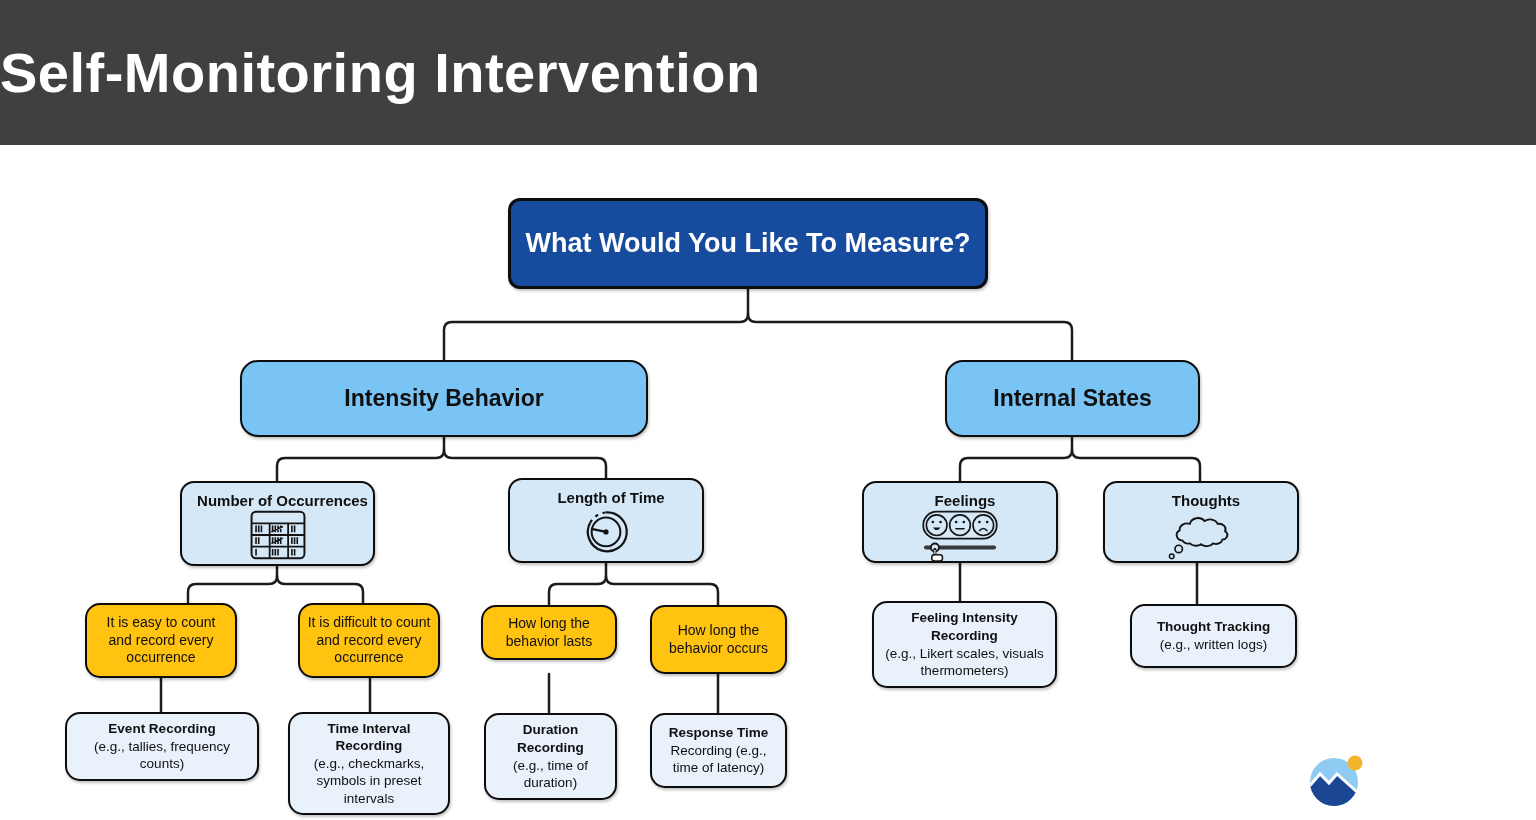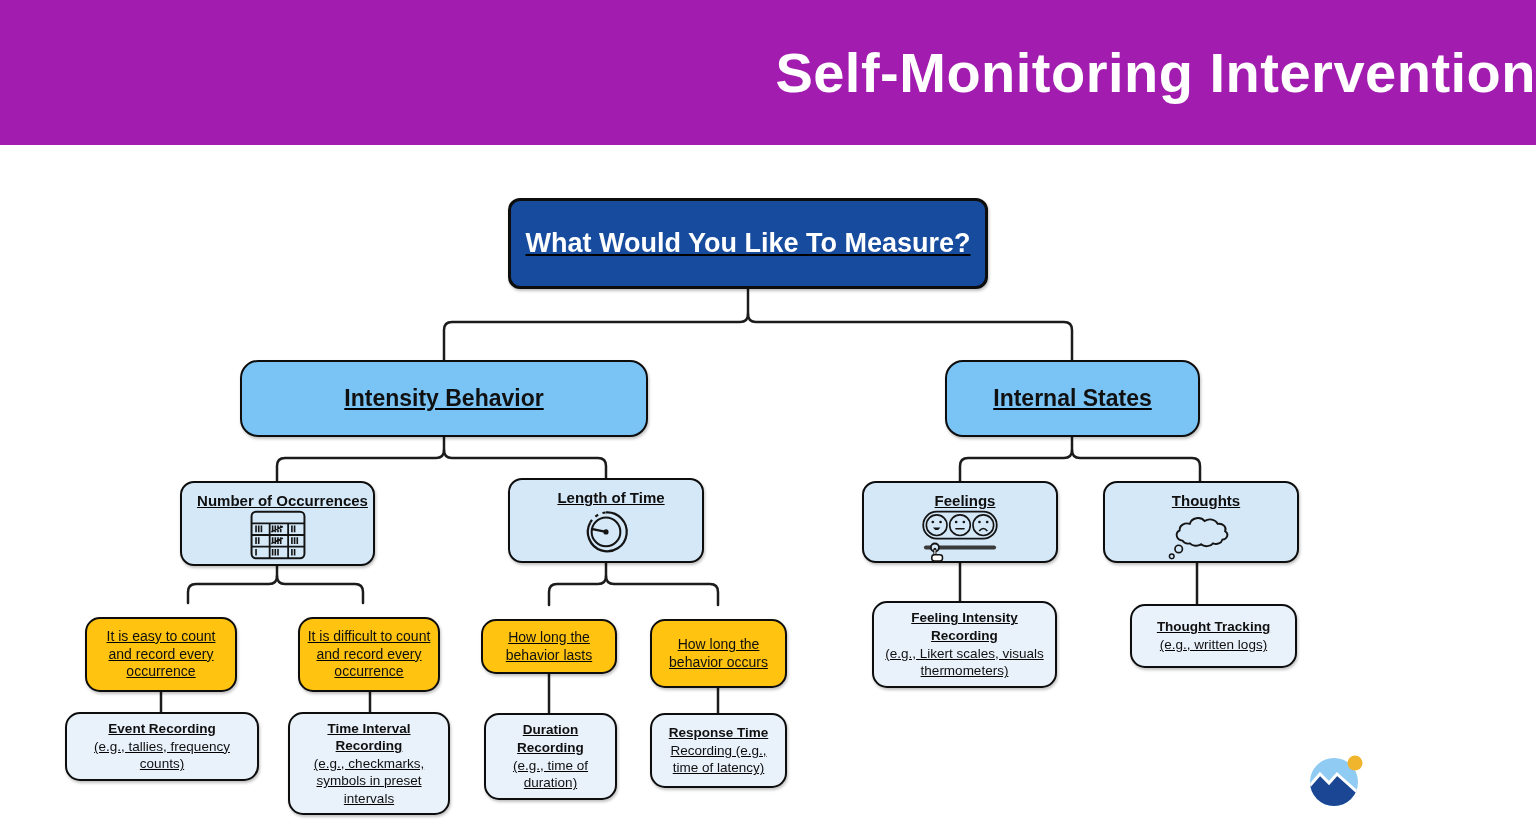--- a/index.html
+++ b/index.html
@@ -1,48 +1,48 @@
 <!DOCTYPE html>
 <html><head>
 <meta charset="utf-8">
 <style>
   * { margin:0; padding:0; box-sizing:border-box; }
   html,body { width:1536px; height:820px; background:#fff; overflow:hidden;
               font-family:"Liberation Sans", sans-serif; }
   .canvas { position:relative; width:1536px; height:820px; background:#fff; }
 
   .header { position:absolute; left:0; top:0; width:1536px; height:145px;
-            background:#a21caf; display:flex; align-items:center; justify-content:flex-end; }
+            background:#404040; display:flex; align-items:center; justify-content:flex-start; }
   .header h1 { color:#fff; font-size:56px; font-weight:bold; letter-spacing:0.5px; }
 
   svg.wires { position:absolute; left:0; top:0; width:1536px; height:820px; pointer-events:none; }
   .wires path { stroke:#1c1c1c; stroke-width:2.5; fill:none; stroke-linecap:round; }
 
   .node { position:absolute; display:flex; flex-direction:column; align-items:center;
           justify-content:center; text-align:center; border:2.5px solid #0d0d0d;
-          box-shadow:1px 2px 3px rgba(0,0,0,0.25);text-decoration:underline; }
+          box-shadow:1px 2px 3px rgba(0,0,0,0.25); }
 
   .root { left:508px; top:198px; width:480px; height:91px; background:#164B9E;
           border-width:3px; border-radius:12px; }
   .root span { color:#fff; font-size:27px; font-weight:bold; }
 
   .branch { background:#7AC4F5; border-radius:18px; }
   .branch span { color:#101010; font-size:23px; font-weight:bold; }
   .branch.observable { left:240px; top:360px; width:408px; height:77px; }
   .branch.internal   { left:945px; top:360px; width:255px; height:77px; }
 
   .category { background:#D5E8F8; border-radius:14px; justify-content:flex-start; padding-top:9px; }
   .category .cat-label { font-size:15px; font-weight:bold; color:#101010;margin-left:10px; }
   .category.occurrences { left:180px;  top:481px; width:195px; height:85px; }
   .category.length      { left:508px;  top:478px; width:196px; height:85px; }
   .category.feelings    { left:862px;  top:481px; width:196px; height:82px; }
   .category.thoughts    { left:1103px; top:481px; width:196px; height:82px; }
   .category svg { display:block; }
 
-  .condition { background:#FFC310; border-radius:15px; padding:6px 6px;margin-top:14px; }
+  .condition { background:#FFC310; border-radius:15px; padding:6px 6px; }
   .condition span { font-size:14px; line-height:1.28; color:#101010; }
   .condition.c0 { left:85px;  top:603px; width:152px; height:75px; }
   .condition.c1 { left:298px; top:603px; width:142px; height:75px;align-items:flex-end; }
   .condition.c2 { left:481px; top:605px; width:136px; height:55px; }
   .condition.c3 { left:650px; top:605px; width:137px; height:69px; }
 
   .method { background:#E9F1FB; border-radius:15px; padding:6px 8px; }
   .method .m-title  { font-size:13.5px; font-weight:bold; line-height:1.3; color:#101010; }
   .method .m-detail { font-size:13.5px; line-height:1.3; color:#101010; }
   .method.m0 { left:65px;   top:712px; width:194px; height:69px;  }

